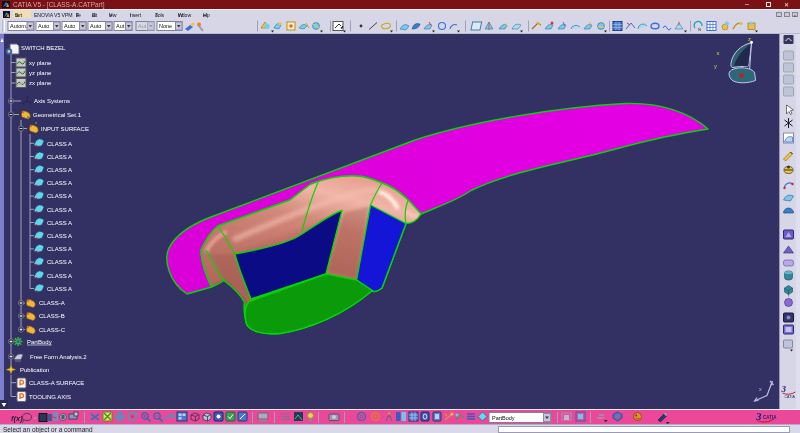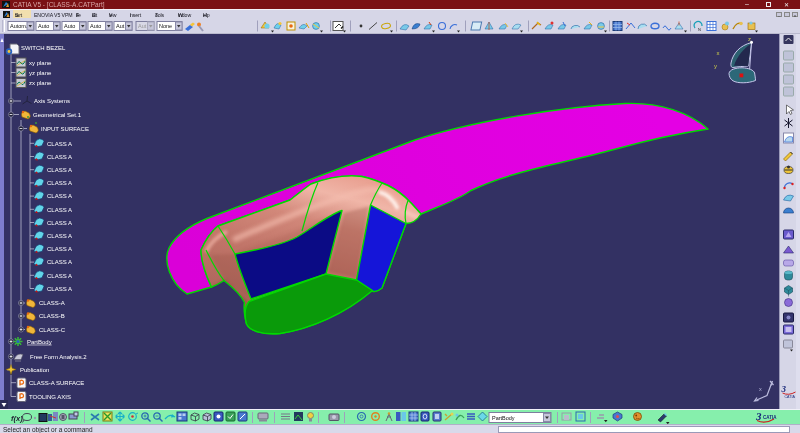--- a/index.html
+++ b/index.html
@@ -11,21 +11,21 @@
 
 #menu{left:0;top:9px;width:800px;height:9px;background:#d6d6e7;border-top:1px solid #f2f2f8;}
 .mi{top:1.5px;font-size:5.2px;color:#16161f;letter-spacing:-0.1px;}
 
 #tbar{left:0;top:18px;width:800px;height:16px;background:#d6d6e7;border-bottom:1px solid #babace;}
 
 #vp{left:0;top:34px;width:779px;height:375px;background:#333163;overflow:hidden;}
 
 #rtb{left:779px;top:34px;width:21px;height:375px;background:#d6d6e7;border-left:1px solid #9a9ab8;}
 
-#btb{left:0;top:409px;width:800px;height:15px;background:#86efac;border-top:1px solid #f0f0f8;}
+#btb{left:0;top:409px;width:800px;height:15px;background:#ec4899;border-top:1px solid #f0f0f8;}
 
 #sbar{left:0;top:424px;width:800px;height:9px;background:#d9d9ea;border-top:1px solid #b0b0c8;}
 #sbar .st{left:3px;top:1px;font-size:6.5px;color:#222;}
 #sbar .fld{left:498px;top:1px;width:292px;height:7px;background:#fff;border:1px solid #9a9ab8;}
 </style></head>
 <body>
 <div id="page">
   <div id="title">
     <svg style="left:2px;top:1px" width="8" height="7">
         <rect width="8" height="7" fill="#111"></rect>

